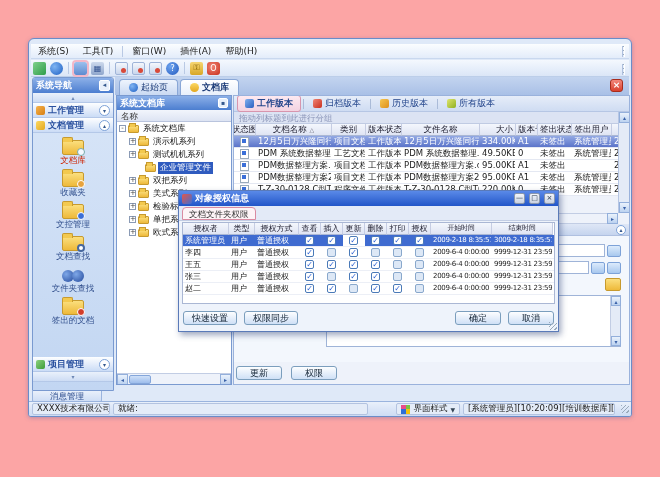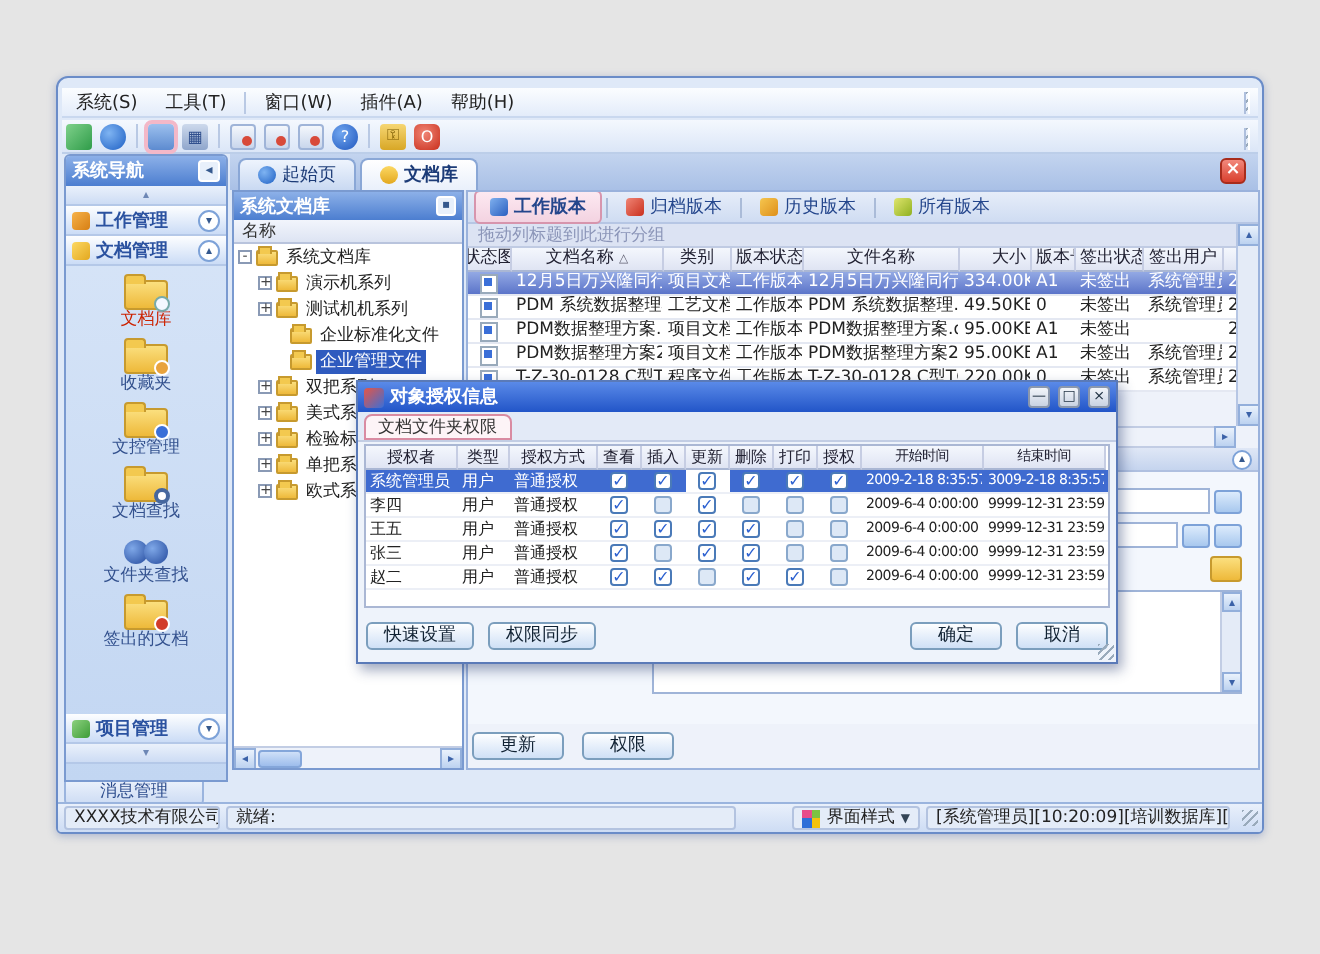--- a/index.html
+++ b/index.html
@@ -1,17 +1,17 @@
 <!DOCTYPE html>
 <html><head>
 <meta charset="utf-8">
 <style>
   html,body{margin:0;padding:0;background:#fff;}
   *{box-sizing:border-box;font-family:"DejaVu Sans","Liberation Sans",sans-serif;}
-  .screen{position:relative;width:660px;height:477px;background:#e5e5e5;overflow:hidden;}
+  .screen{position:relative;width:660px;height:477px;background:#fca5a5;overflow:hidden;}
   
   .win{position:absolute;left:28px;top:38px;width:604px;height:379px;background:#dfe9f8;
        border:1px solid #6a8cc8;border-radius:6px 6px 3px 3px;overflow:hidden;
        box-shadow:0 1px 4px rgba(60,90,160,.35);}
   .menubar{position:absolute;left:2px;top:5px;right:2px;height:15px;display:flex;align-items:center;
        background:linear-gradient(180deg,#fbfdff,#e3ecfa);border-bottom:1px solid #c9d8ef;font-size:9px;color:#222;}
   .menubar .grip{width:3px;height:11px;margin:0 3px;border-left:1px solid #aebfdd;border-right:1px solid #fff;}
   .mitem{padding:1px 7px;cursor:default;}
   .msep{width:1px;height:11px;background:#b9c9e4;margin:0 2px;}
   .toolbar{position:absolute;left:2px;top:21px;right:2px;height:17px;display:flex;align-items:center;
@@ -294,25 +294,20 @@
       <div class="tnode" style="padding-left:12px;">
         <span class="exp">+</span>
         <span class="tfold"></span>
         <span class="tl">演示机系列</span>
       </div>
       <div class="tnode" style="padding-left:12px;">
         <span class="exp">+</span>
         <span class="tfold"></span>
         <span class="tl">测试机机系列</span>
       </div>
-      <div class="tnode" style="padding-left:19px;">
-        <span class="exp"></span>
-        <span class="tfold"></span>
-        <span class="tl">企业标准化文件</span>
-      </div>
       <div class="tnode selected" style="padding-left:19px;">
         <span class="exp"></span>
         <span class="tfold"></span>
         <span class="tl">企业管理文件</span>
       </div>
       <div class="tnode" style="padding-left:12px;">
         <span class="exp">+</span>
         <span class="tfold"></span>
         <span class="tl">双把系列</span>
       </div>

